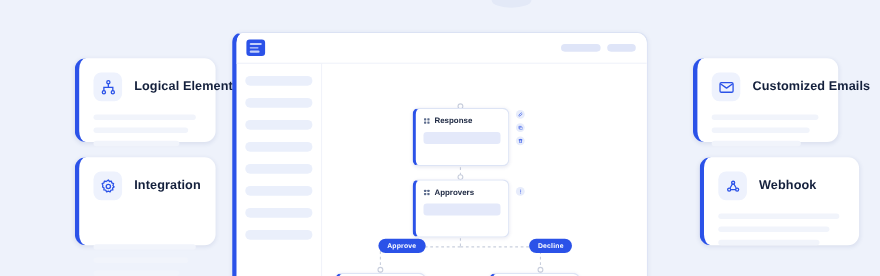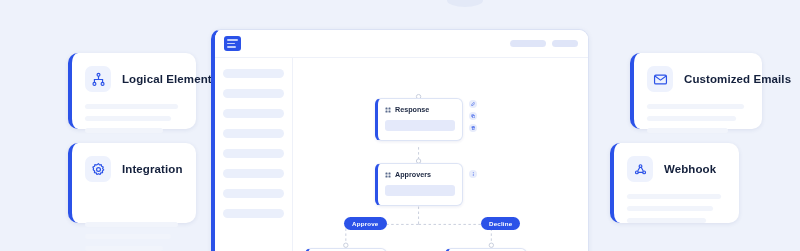--- a/index.html
+++ b/index.html
@@ -54,21 +54,21 @@
   }
   .fc-lines { display: flex; flex-direction: column; gap: 7px; padding-top: 2px; }
   .fc-line { height: 5px; border-radius: 3px; background: #f1f4fb; }
   .fc-line.w100 { width: 100%; }
   .fc-line.w92  { width: 92%; }
   .fc-line.w84  { width: 84%; }
 
   #card-logical  { left: 68px;  top: 53px;  width: 128px; height: 76px; }
   #card-integration { left: 68px; top: 143px; width: 128px; height: 80px; gap: 38px; }
   #card-emails   { left: 618px; top: 53px;  width: 132px; height: 76px; margin-left: 12px; }
-  #card-webhook  { left: 610px; top: 143px; width: 129px; height: 80px; }
+  #card-webhook  { left: 636px; top: 143px; width: 145px; height: 80px; }
 
   
   .app-window {
     position: absolute;
     left: 211px; top: 29px;
     width: 378px; height: 240px;
     background: #ffffff;
     border: 1px solid #dbe2f4;
     border-left: 4px solid #2b52e8;
     border-radius: 10px 10px 0 0;
@@ -123,21 +123,21 @@
     pointer-events: none;
   }
 
   
   .node {
     position: absolute;
     background: #ffffff;
     border: 1px solid #dde4f5;
     border-left: 3px solid #2b52e8;
     border-radius: 6px;
-    padding: 6px 7px 9px 7px;
+    padding: 6px 7px 19px 7px;
     box-shadow: 0 1px 3px rgba(40,60,130,.09);
   }
   .node-head { display: flex; align-items: center; gap: 4px; margin-bottom: 6px; }
   .node-head svg { display: block; flex: none; }
   .node-label {
     font-size: 7.2px;
     font-weight: bold;
     color: #1b2640;
     white-space: nowrap;
   }

